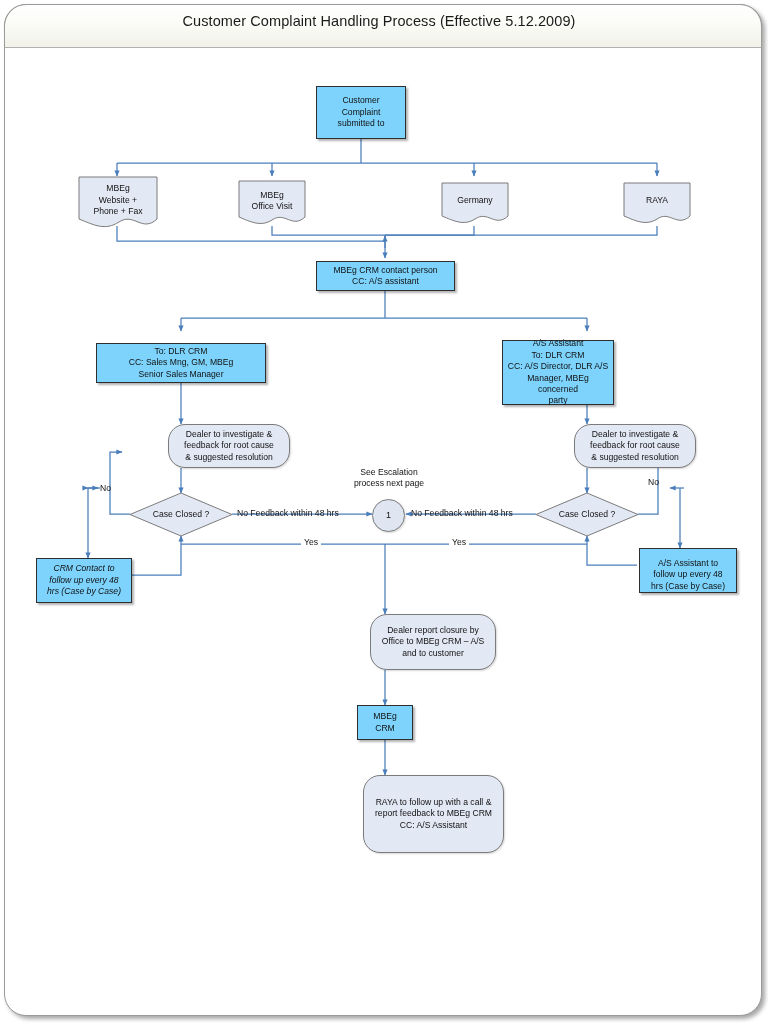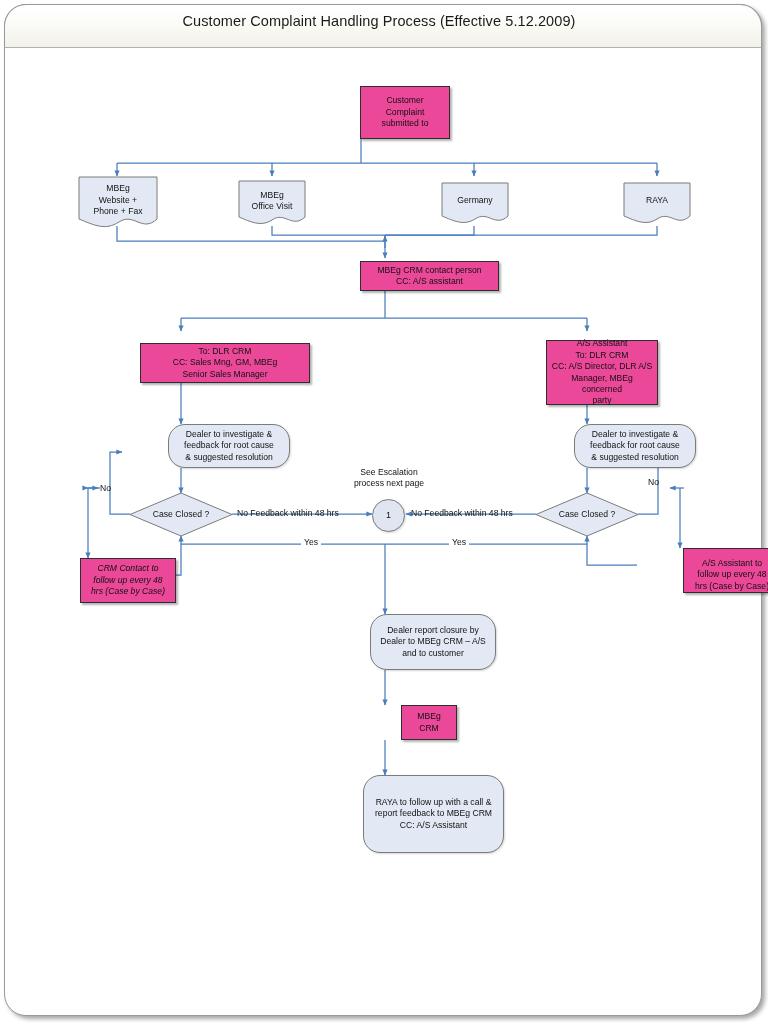--- a/index.html
+++ b/index.html
@@ -66,22 +66,21 @@
     line-height: 11.4px;
     background: #e3e9f4;
     z-index: 5;
   }
   .node .lbl { display: block; padding: 0 3px; }
 
   
   .rect {
     border: 1.4px solid #2e2e2e;
     box-shadow: 2px 2px 2px rgba(0,0,0,0.30);
-    background: #ec4899;
-    margin-left: 44px;
+    background: #7dd3fc;
   }
   
   .rounded {
     border: 1px solid #7b7b7b;
     border-radius: 17px;
     background: #e3e9f4;
     box-shadow: 1px 1px 2px rgba(0,0,0,0.16);
     margin-left: 48px;
   }
   
@@ -326,21 +325,21 @@
     <span class="lbl">
       <span>A/S Assistant to</span><br>
       <span>follow up every 48</span><br>
       <span>hrs (Case by Case)</span>
     </span>
   </div>
 
   <div class="node rounded" style="left:322px; top:614px; width:126px; height:56px;">
     <span class="lbl">
       <span>Dealer report closure by</span><br>
-      <span>Dealer to MBEg CRM – A/S</span><br>
+      <span>Office to MBEg CRM – A/S</span><br>
       <span>and to customer</span>
     </span>
   </div>
 
   <div class="node rect" style="left:357px; top:705px; width:56px; height:35px;">
     <span class="lbl">
       <span>MBEg</span><br>
       <span>CRM</span>
     </span>
   </div>

